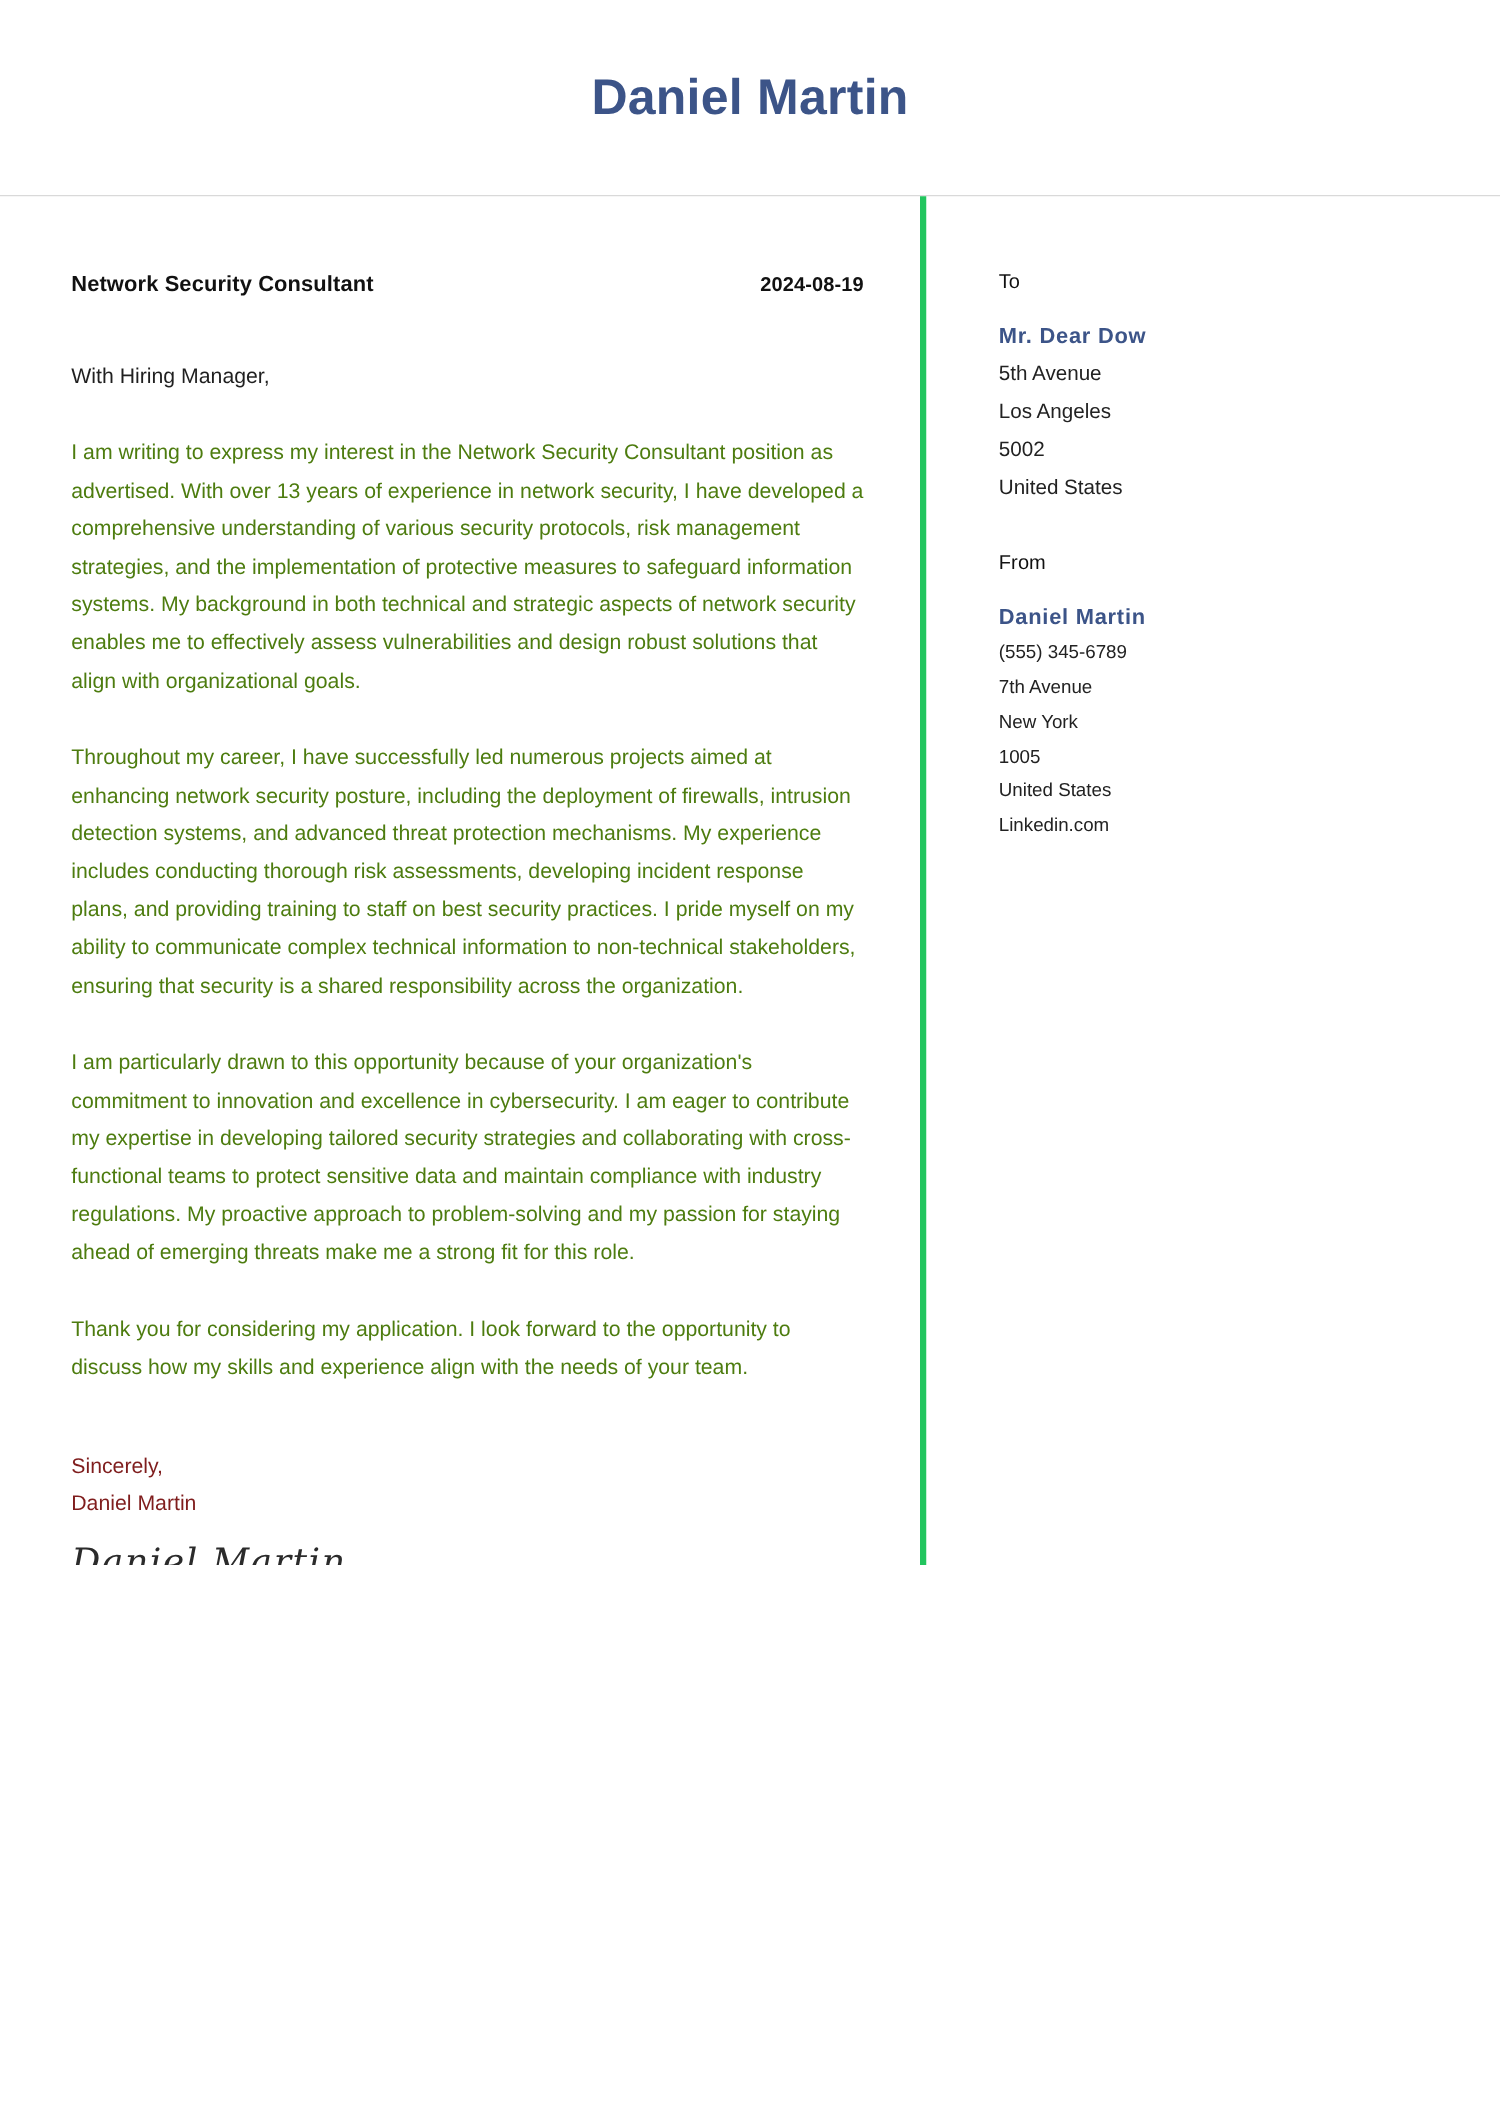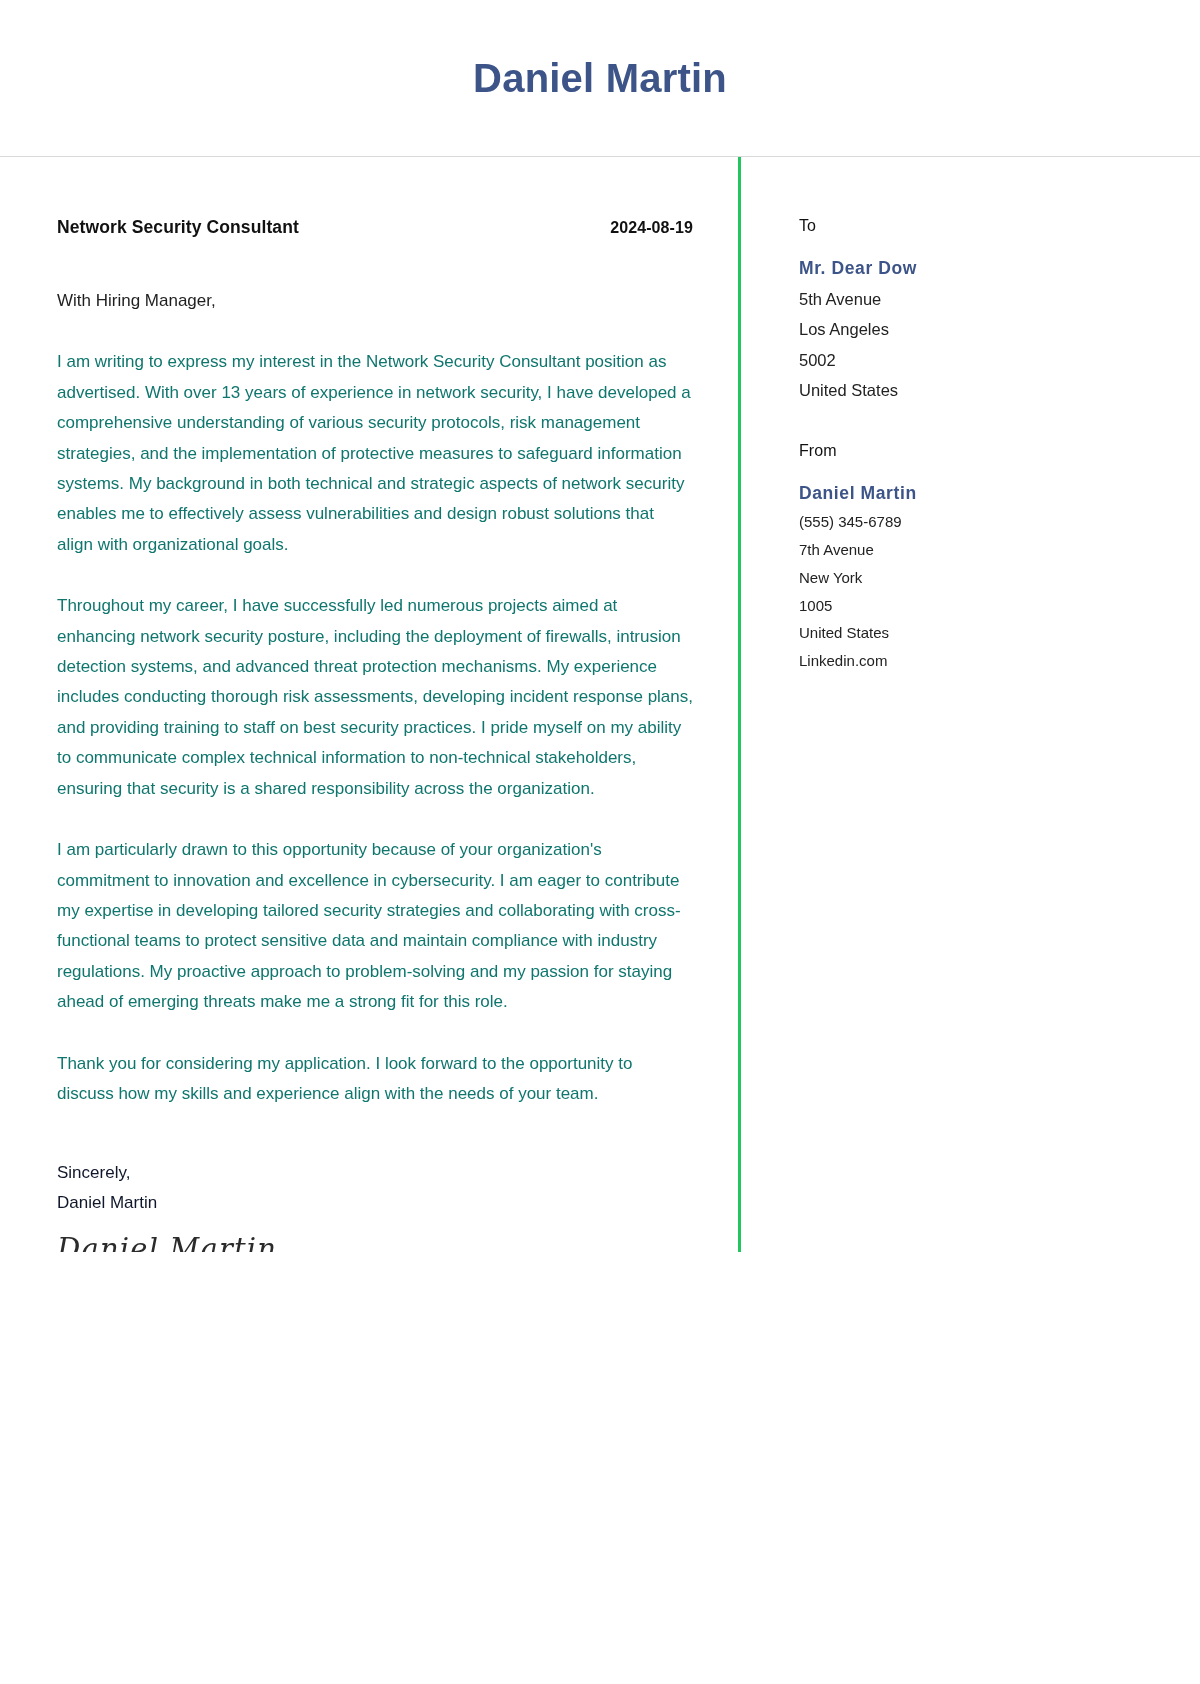--- a/index.html
+++ b/index.html
@@ -45,21 +45,21 @@
   .content {
     display: flex;
     align-items: stretch;
     height: 1290px;
   }
 
   .letter {
     width: 741px;
     box-sizing: border-box;
     padding: 60px 45px 0 57px;
-    border-right: 3px solid #22c55e;
+    border-right: 5px solid #22c55e;
     position: relative;
   }
 
   .sidebar {
     width: 459px;
     box-sizing: border-box;
     padding: 60px 40px 0 58px;
   }
 
   
@@ -84,31 +84,31 @@
 
   
   .salutation {
     font-size: 17px;
     color: #1f1f1f;
     line-height: 1.78;
     margin-bottom: 31px;
   }
   .para {
     font-size: 17px;
-    color: #0f766e;
+    color: #4d7c0f;
     line-height: 1.79;
     margin: 0 0 31px 0;
     max-width: 648px;
   }
   .closing {
     margin-top: 48px;
   }
   .closing-line {
     font-size: 17px;
-    color: #0f172a;
+    color: #7f1d1d;
     line-height: 1.78;
   }
   .signature {
     margin-top: 16px;
     font-family: "DejaVu Serif", serif;
     font-style: italic;
     font-size: 29px;
     color: #2b2b2b;
     letter-spacing: 1.2px;
     line-height: 1.1;

